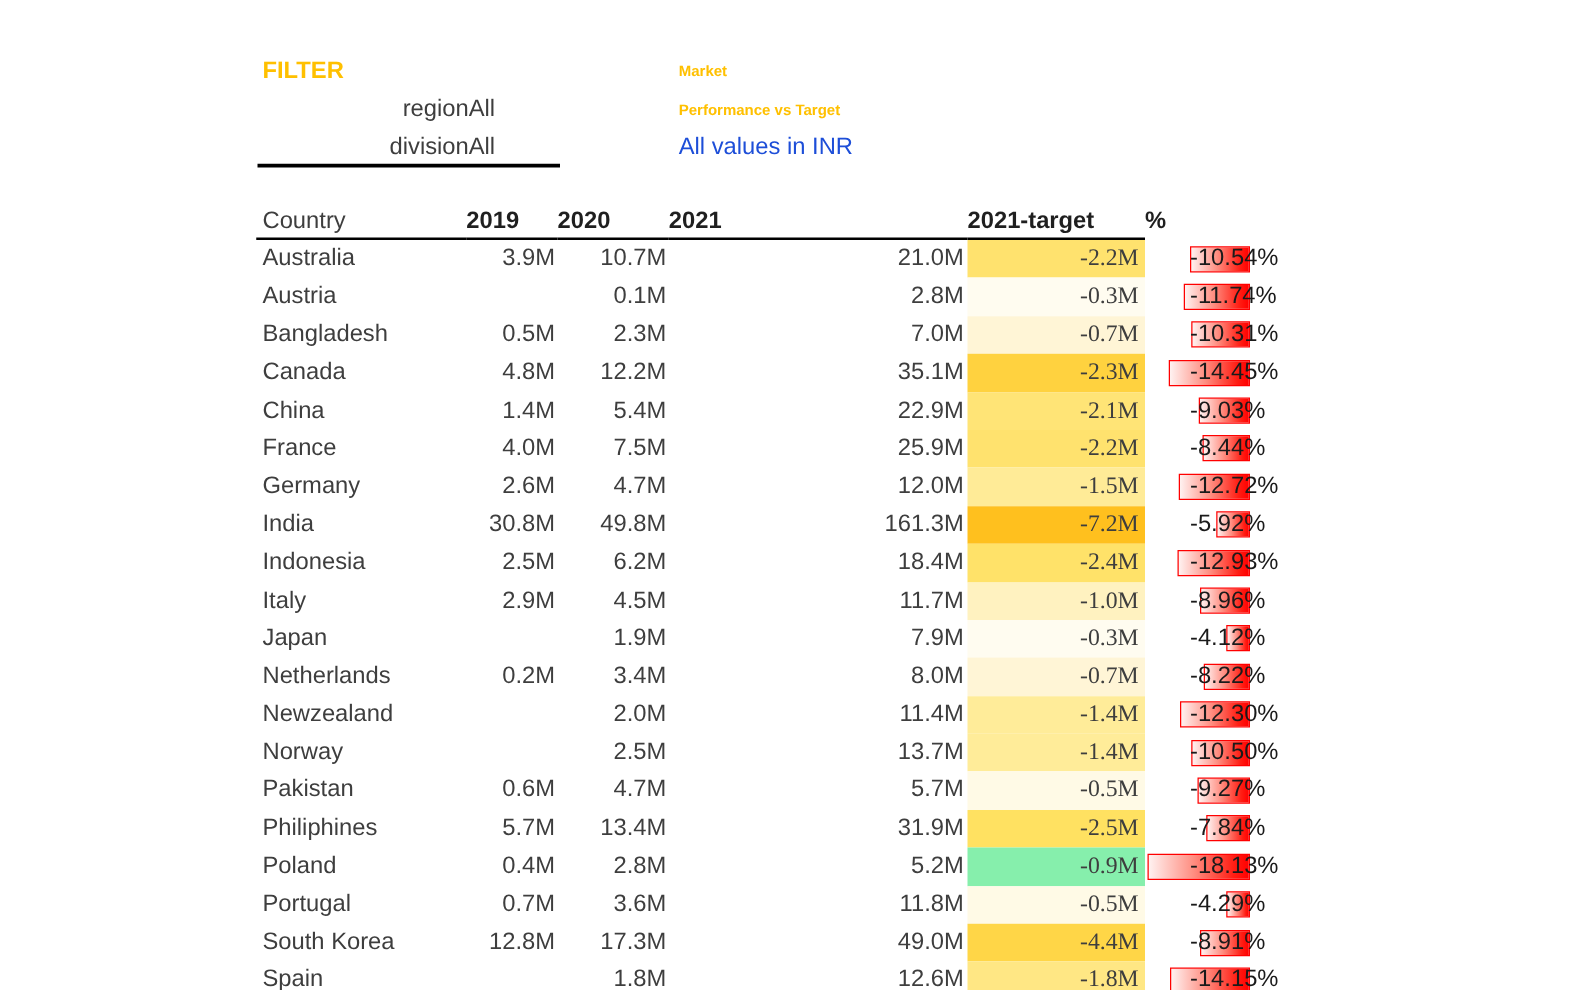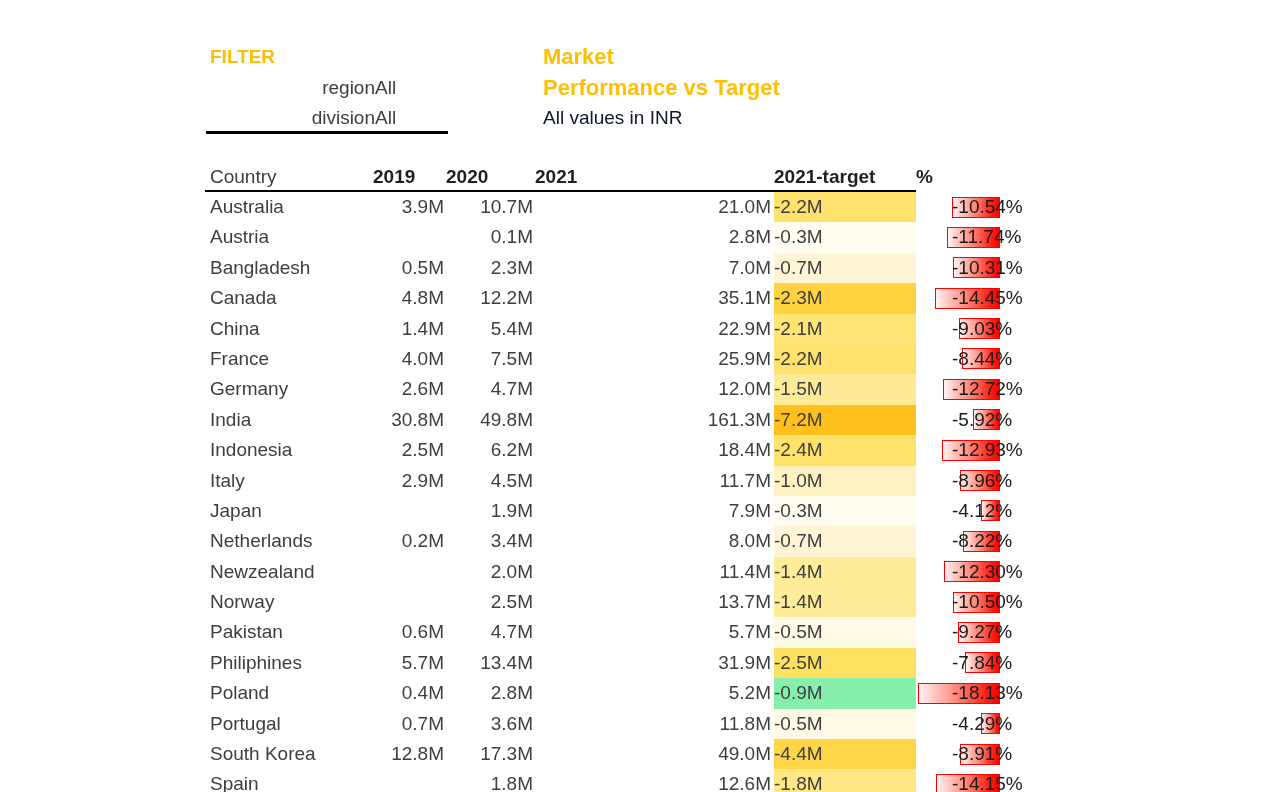--- a/index.html
+++ b/index.html
@@ -12,41 +12,41 @@
 
   
   .filter-block{ position:absolute; left:210px; top:42px; width:240px; }
   .filter-title{ font-size:19px; font-weight:bold; line-height:30.5px; }
   .filter-row{ display:flex; font-size:19px; line-height:30.5px; color:#3e3e3e;text-align:right; }
   .filter-row .flabel{ width:165px; }
   .filter-rule{ position:absolute; left:206px; top:131px; width:242px; height:2.5px; background:#000; }
 
   
   .title-block{ position:absolute; left:543px; top:42px; }
-  .title-line{ font-size:22px; font-weight:bold; line-height:30.5px; }
-  .subtitle-line{ font-size:19px; color:#0f172a; line-height:30.5px; }
+  .title-line{ font-size:12px; font-weight:bold; line-height:30.5px; }
+  .subtitle-line{ font-size:19px; color:#1d4ed8; line-height:30.5px; }
 
   
   .report{ position:absolute; left:205px; top:164px; width:796px; }
   .grid-row{
     display:grid;
     grid-template-columns:168px 73px 89px 239px 142px 85px;
     height:30.4px; line-height:30.4px; font-size:19px; color:#3e3e3e;
   }
   .grid-row.header{ height:28px; line-height:26px; color:#1f1f1f; }
   .header .hcell{ text-align:left; font-weight:bold; border-bottom:2.5px solid #000; }
   .header .hcell.country-h{ text-align:left; font-weight:normal; color:#3e3e3e; padding-left:5px; }
   .header .hcell.pct-h{ border-bottom:none; }
 
   .cell{ white-space:nowrap; overflow:visible; }
   .c-country{ text-align:left; padding-left:5px; }
   .c-2019{ text-align:right; padding-right:2px; }
   .c-2020{ text-align:right; padding-right:2px; }
   .c-2021{ text-align:right; padding-right:3px; }
-  .c-target{ padding-right:5px; }
+  .c-target{ text-align:right; padding-right:5px;font-family:Liberation Serif, serif; }
   .c-pct{ position:relative; text-align:right; padding-right:2px;padding-left:36px; }
   .c-pct .pct-text{ position:relative; z-index:2; color:#1a1a1a; }
   .databar{
     position:absolute; z-index:1; right:1px; top:4.5px; height:21px;
     border:1.5px solid #ff0000;
     background:linear-gradient(90deg,#fff2f1 0%, #ff8d80 45%, #ff1e14 85%, #ff0000 100%);
   }
 </style>
 </head>
 <body>

